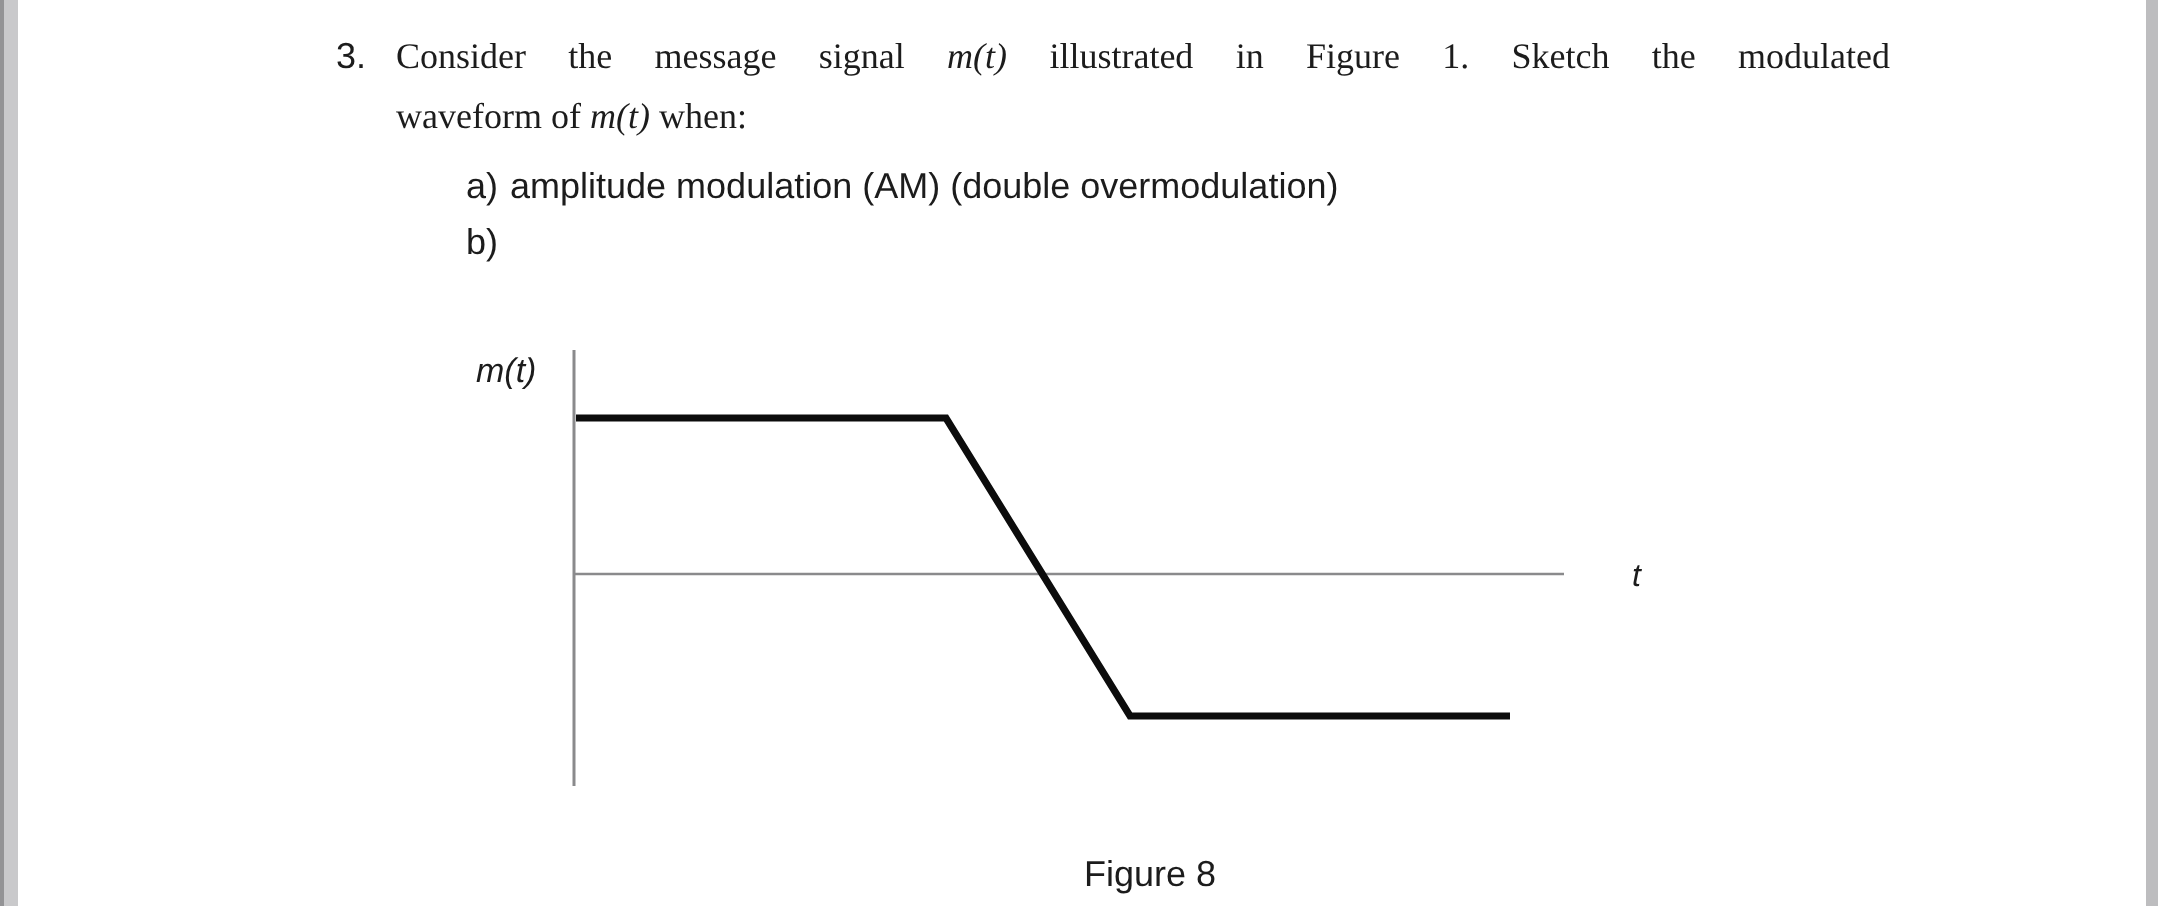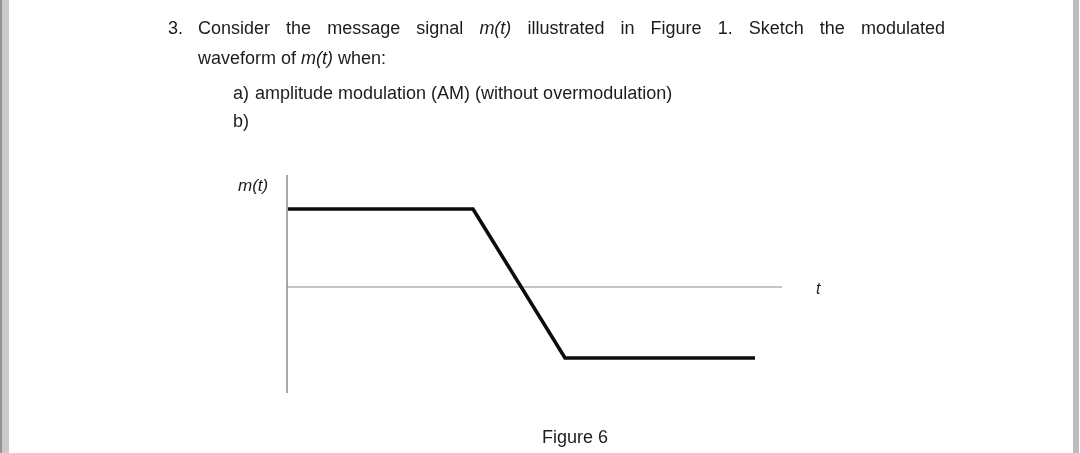--- a/index.html
+++ b/index.html
@@ -22,21 +22,21 @@
     background: #bdbdbf;
   }
 
   
   .problem {
     position: absolute; left: 168px; top: 13px; width: 777px;
     display: flex; align-items: flex-start;
     font-size: 18px; line-height: 30px;
   }
   .problem-number { width: 30px; flex: 0 0 30px; }
-  .problem-text { width: 747px; flex: 1 1 auto; }
+  .problem-text { width: 747px; flex: 1 1 auto; font-family: Liberation Serif, serif; }
   .pline-justify { text-align: justify; text-align-last: justify; }
   .pline i, .math { font-style: italic; }
 
   
   .subitems {
     position: absolute; left: 233px; top: 79px;
     font-size: 18px; line-height: 28px;
   }
   .subitem { display: flex; }
   .subitem-marker { width: 22px; flex: 0 0 22px; }
@@ -71,28 +71,28 @@
       <span>waveform of</span>
       <i class="math">m(t)</i>
       <span>when:</span>
     </div>
   </div>
 </div>
 
 <div class="subitems">
   <div class="subitem">
     <span class="subitem-marker">a)</span>
-    <span>amplitude modulation (AM) (without overmodulation)</span>
+    <span>amplitude modulation (AM) (double overmodulation)</span>
   </div>
   <div class="subitem">
     <span class="subitem-marker">b)</span>
   </div>
 </div>
 
 <svg class="figure-svg" viewBox="0 0 1080 453" xmlns="http://www.w3.org/2000/svg">
   <line stroke-width="1.5" x1="287" x2="287" y1="175" y2="393" stroke="#8a8a8c"></line>
   <line stroke-width="1.2" x1="287" x2="782" y1="287" y2="287" stroke="#8a8a8c"></line>
   <polyline fill="none" stroke-width="3.6" stroke-linejoin="miter" stroke-linecap="butt" points="288,209 473,209 565,358 755,358" stroke="#0c0c0c"></polyline>
 </svg>
 
 <div class="figure-label label-mt">m(t)</div>
 <div class="figure-label label-t">t</div>
-<div class="figure-caption">Figure 6</div>
+<div class="figure-caption">Figure 8</div>
 
 </body></html>

